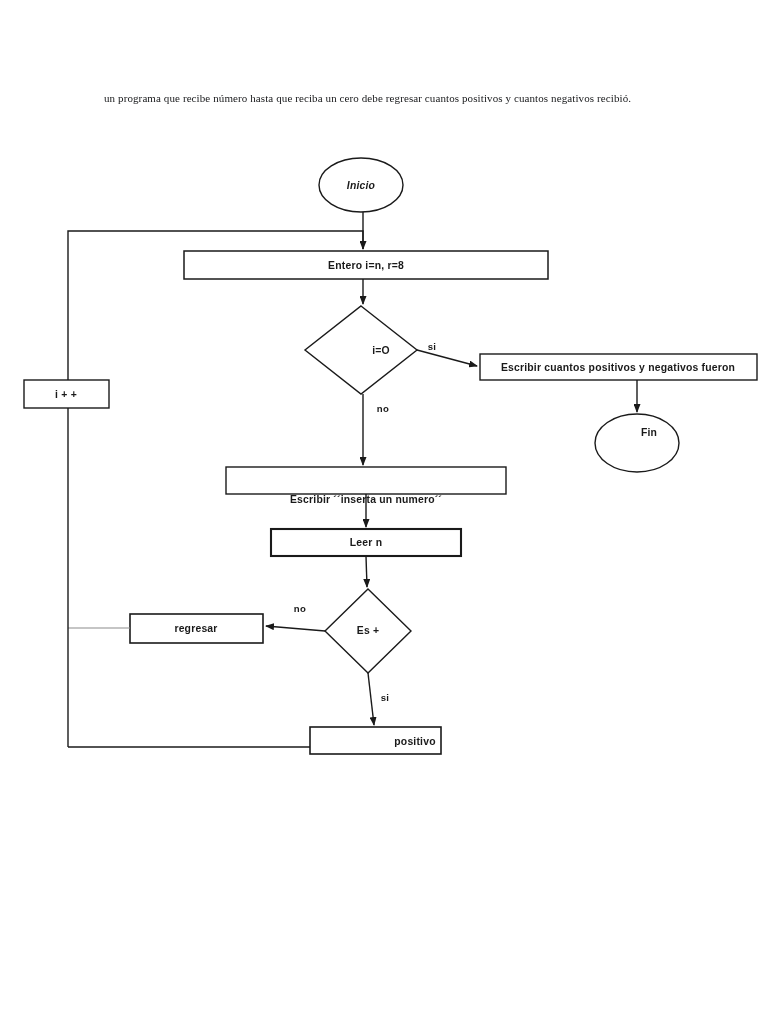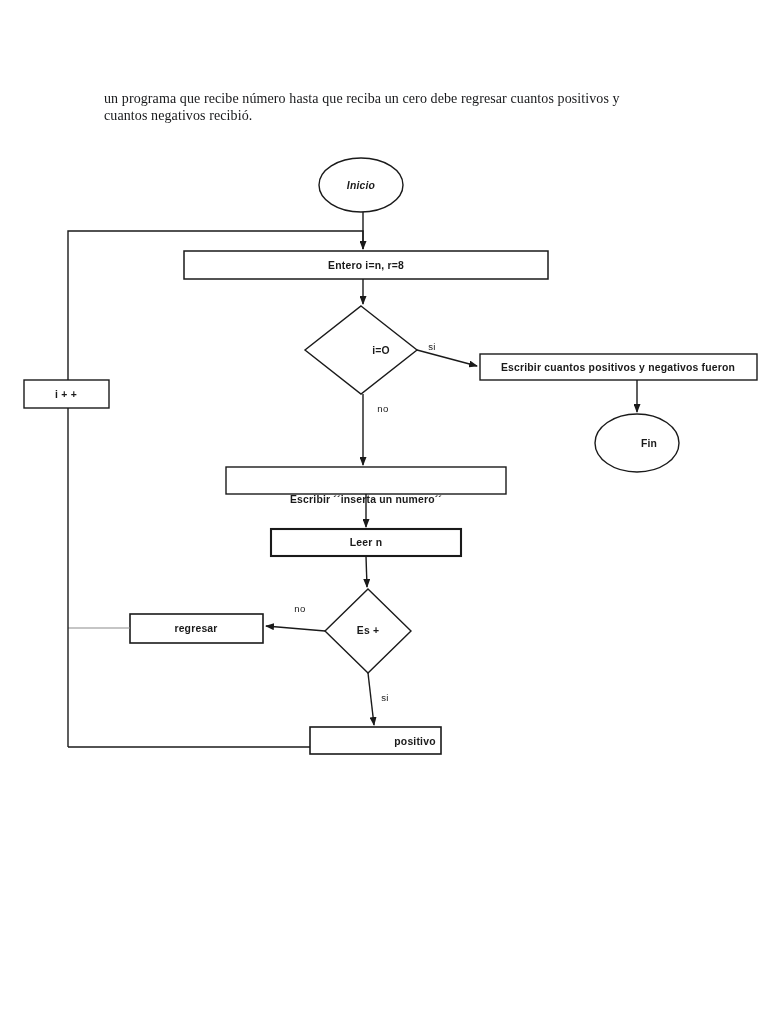--- a/index.html
+++ b/index.html
@@ -20,21 +20,21 @@
     width: 768px;
     height: 1024px;
     background: #ffffff;
   }
   #intro {
     position: absolute;
     left: 104px;
     top: 90px;
     width: 560px;
     font-family: "Liberation Serif", serif;
-    font-size: 14px;
+    font-size: 11px;
     line-height: 17px;
     color: #17181a;
     letter-spacing: 0.1px;
   }
   #flow-svg {
     position: absolute;
     left: 0;
     top: 0;
     width: 768px;
     height: 1024px;
@@ -47,21 +47,21 @@
     color: #1a1a1a;
     text-align: center;
     letter-spacing: 0.2px;
     white-space: nowrap;
     transform: translate(-50%, -50%);
     pointer-events: none;
   }
   .edge-label {
     position: absolute;
     font-family: "Liberation Sans", sans-serif;
-    font-weight: normal;
+    font-weight: bold;
     font-size: 9.6px;
     color: #1a1a1a;
     white-space: nowrap;
     transform: translate(-50%, -50%);
     letter-spacing: 0.3px;
   }
 </style>
 </head>
 <body>
 
@@ -127,21 +127,21 @@
   </svg>
 
   <div class="node-label" style="left:361px; top:185px;font-style:italic;">Inicio</div>
 
   <div class="node-label" style="left:366px; top:265px;">Entero i=n, r=8</div>
 
   <div class="node-label" style="left:381px; top:350px;">i=O</div>
 
   <div class="node-label" style="left:618px; top:367px;">Escribir cuantos positivos y negativos fueron</div>
 
-  <div class="node-label" style="left:637px; top:443px;padding-left:24px;">Fin</div>
+  <div class="node-label" style="left:637px; top:432px;padding-left:24px;">Fin</div>
 
   <div class="node-label" style="left:66px; top:394px;">i + +</div>
 
   <div class="node-label" style="left:366px; top:480px;margin-top:19px;">Escribir ´´inserta un numero´´</div>
 
   <div class="node-label" style="left:366px; top:542px;">Leer n</div>
 
   <div class="node-label" style="left:368px; top:630px;">Es +</div>
 
   <div class="node-label" style="left:196px; top:628px;">regresar</div>

